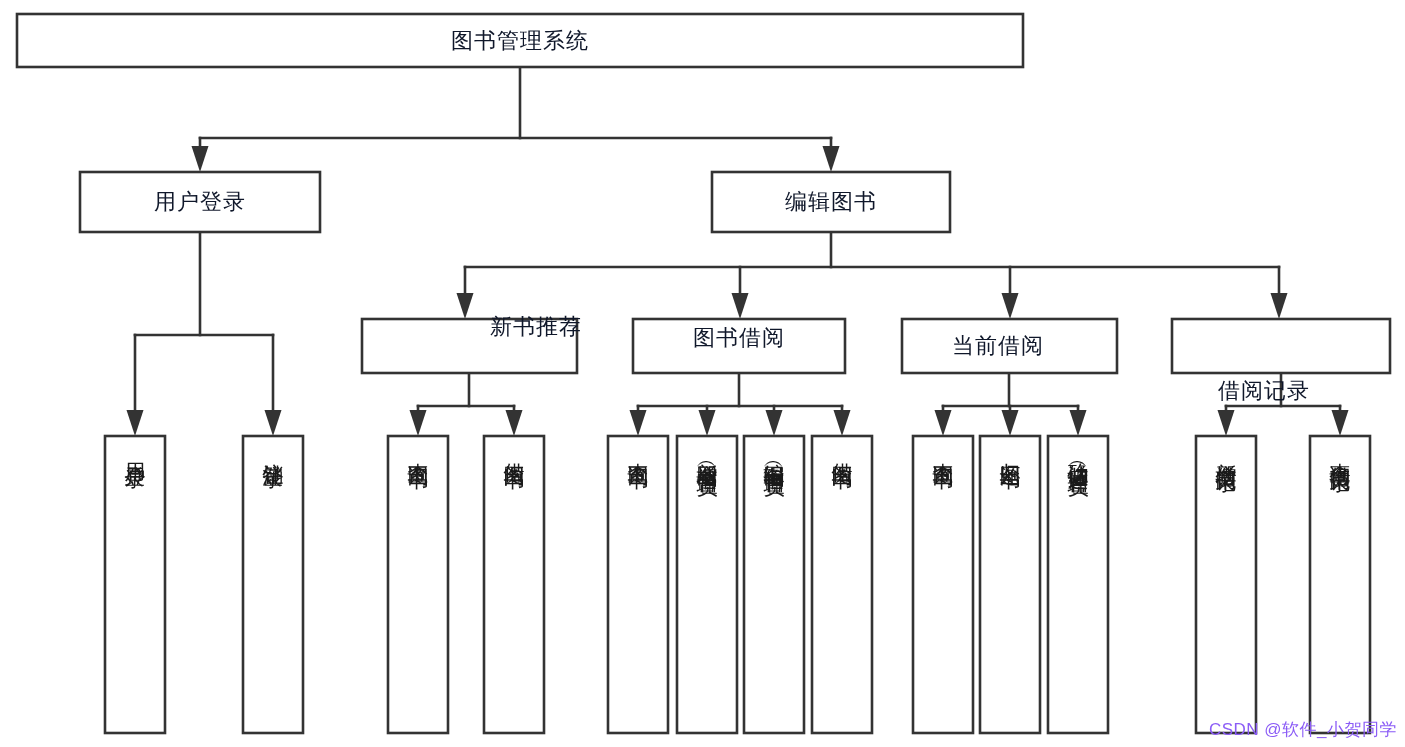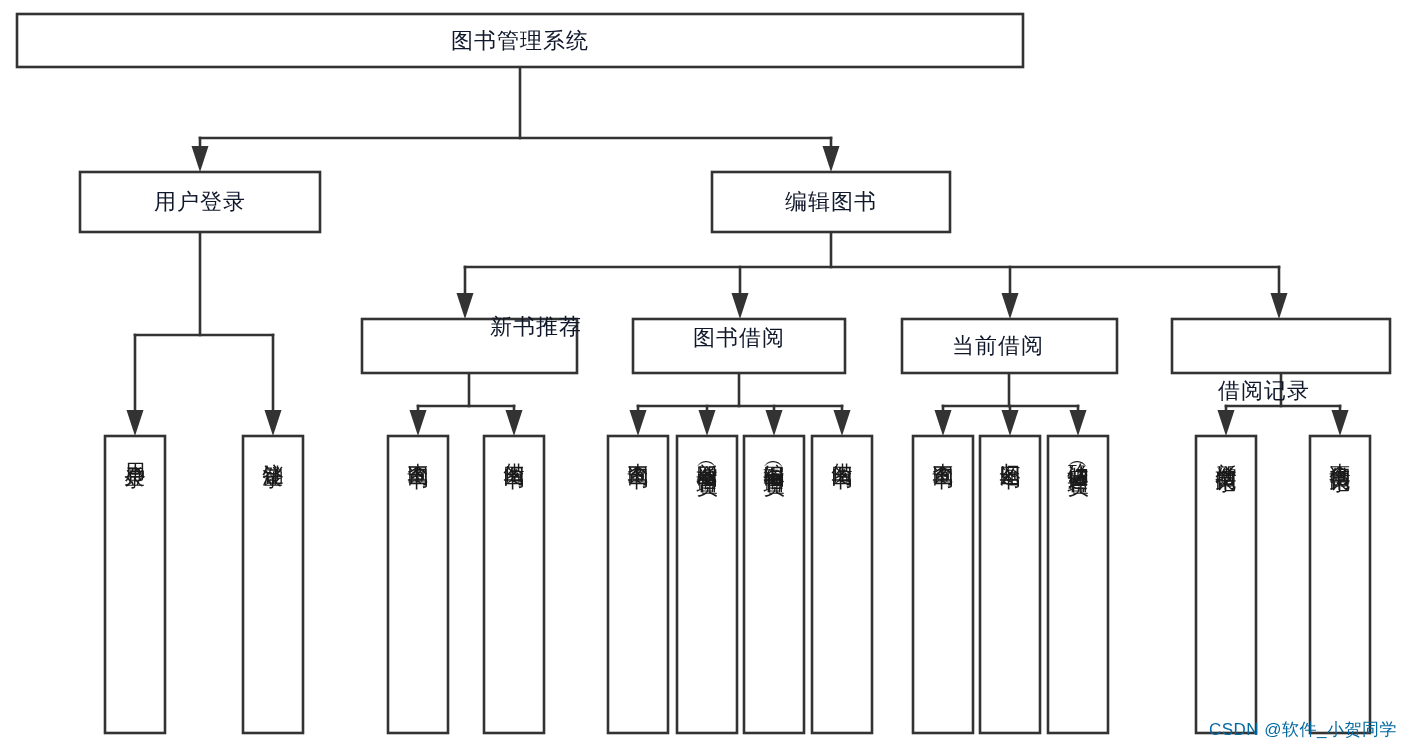--- a/index.html
+++ b/index.html
@@ -70,21 +70,21 @@
     color: #0f172a;
     letter-spacing: 1px;
     white-space: nowrap;
     font-family: "Liberation Sans", "DejaVu Sans", sans-serif;
   }
   .watermark {
     position: absolute;
     right: 8px;
     bottom: 6px;
     font-size: 17px;
-    color: #0369a1;
+    color: #8b5cf6;
     letter-spacing: 0.5px;
     white-space: nowrap;
     font-family: "Liberation Sans", "DejaVu Sans", sans-serif;
     pointer-events: none;
   }
 </style>
 </head>
 <body>
 
 <div id="diagram-root">

